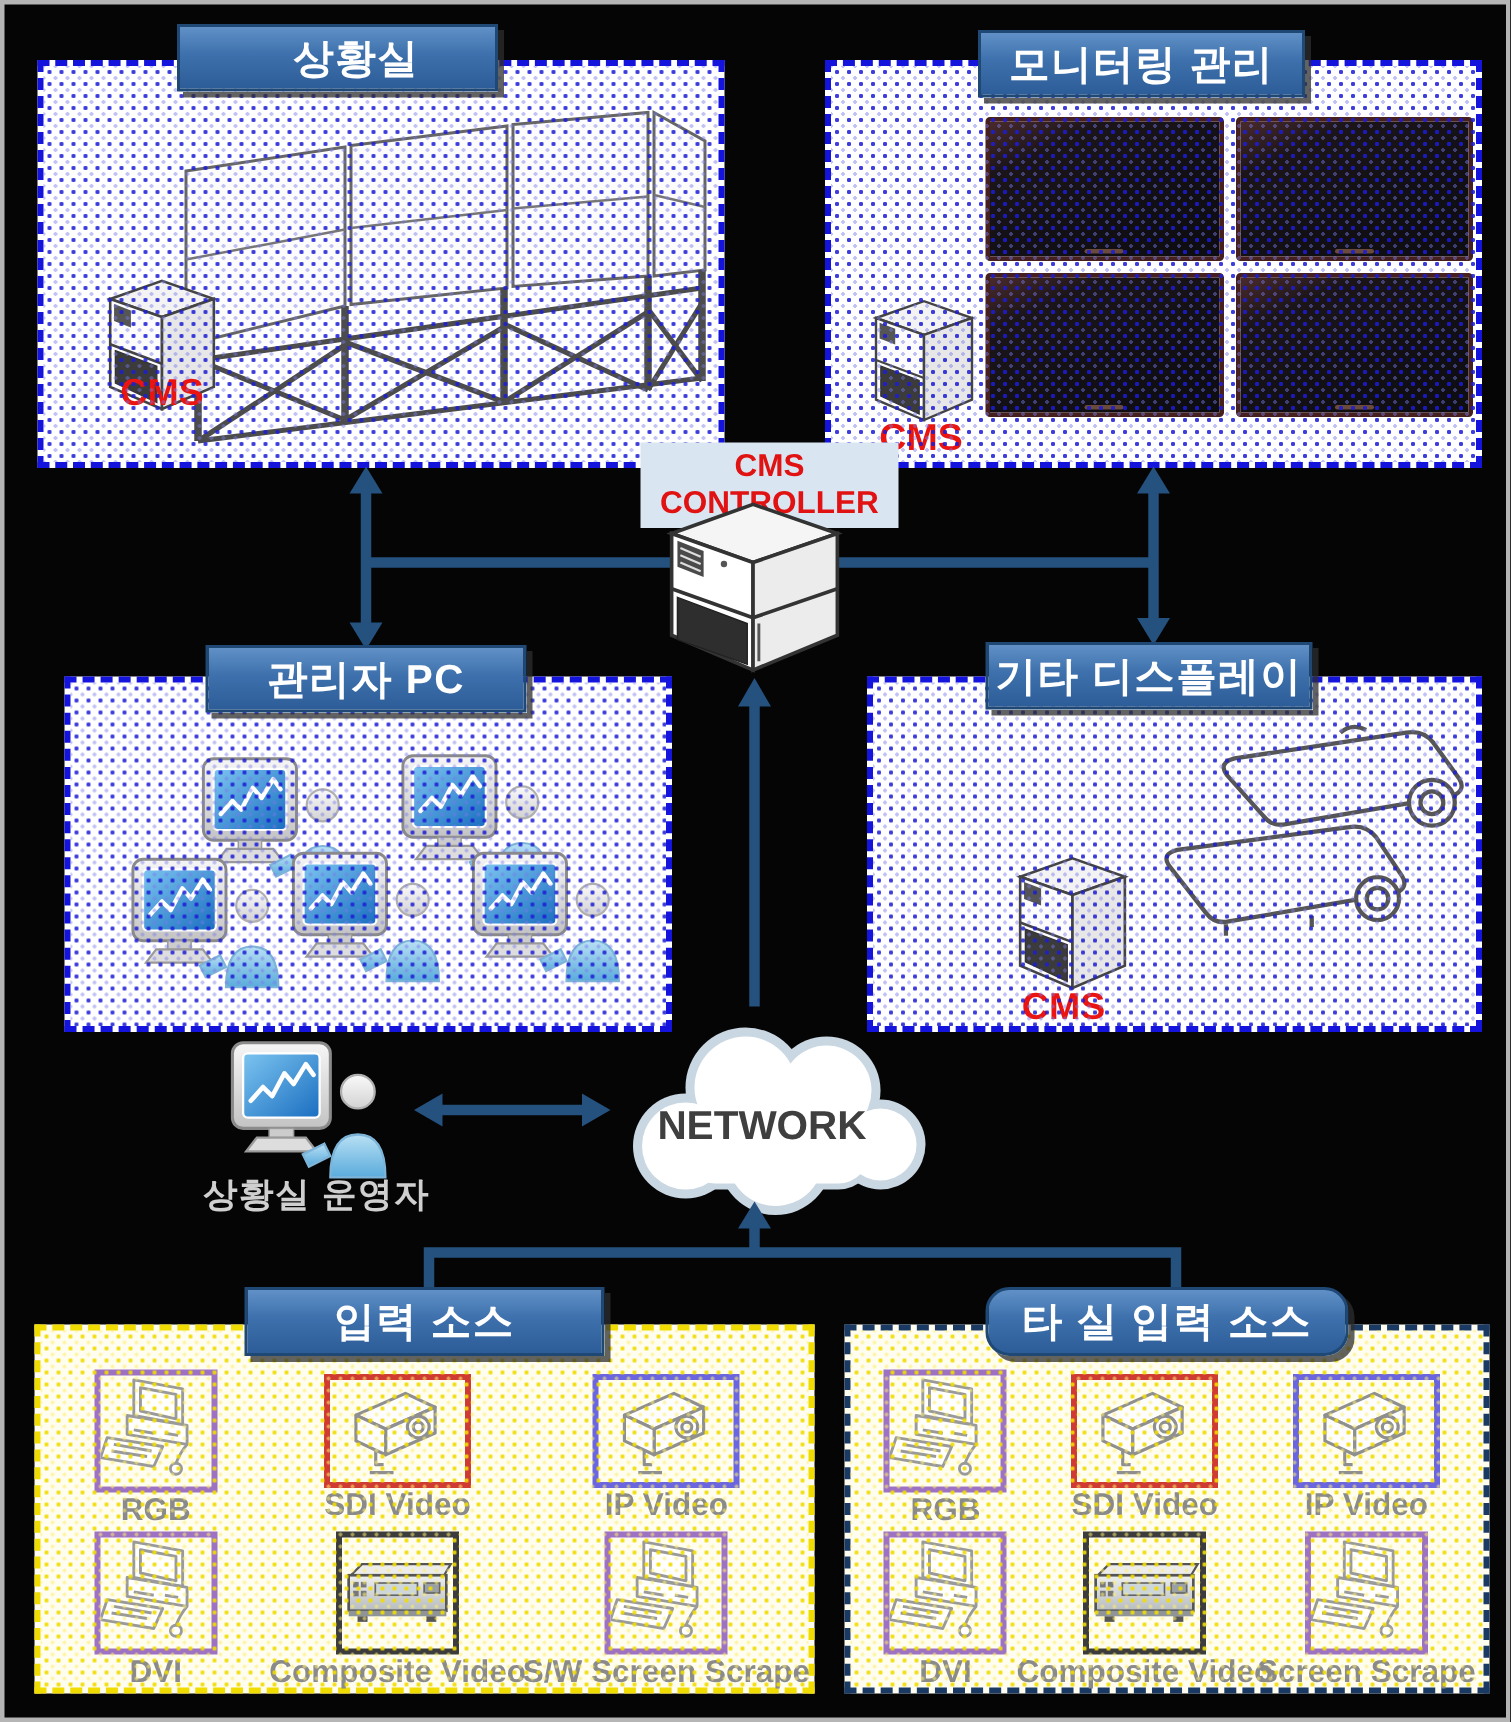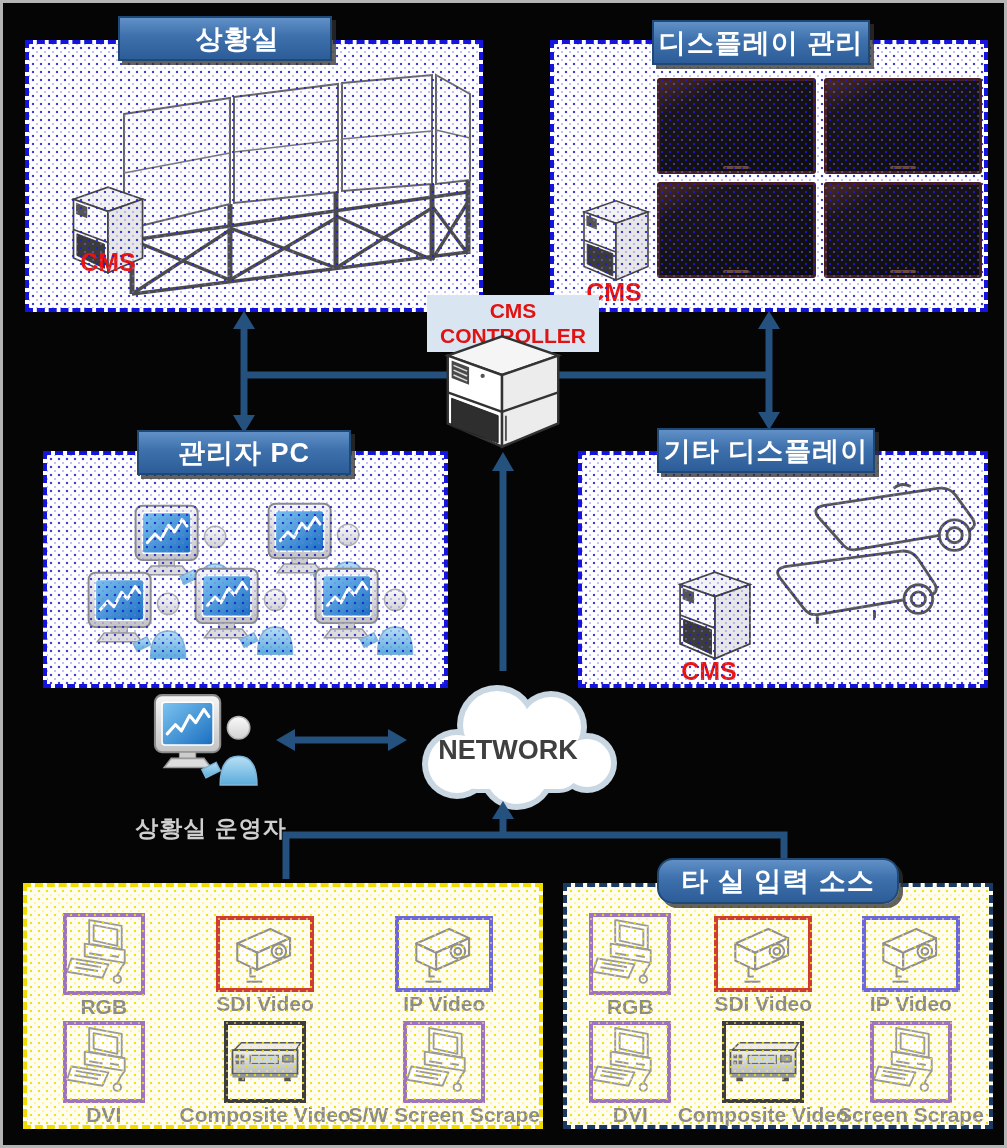--- a/index.html
+++ b/index.html
@@ -40,21 +40,21 @@
   
   .tv-grid{position:absolute;left:103px;top:34px;width:325px;height:200px;display:grid;
     grid-template-columns:1fr 1fr;grid-template-rows:1fr 1fr;gap:8px;z-index:2;}
   .tv{border:3px solid #46201e;border-radius:3px;position:relative;
     background:linear-gradient(155deg,#4a2a2c 0%,#1b1519 22%,#121015 60%,#0d0c10 100%);}
   .tv::after{content:"";position:absolute;left:50%;bottom:2px;width:26px;height:3px;margin-left:-13px;
     background:#6a4a3a;border-radius:2px;}
   .abs{position:absolute;}
   .ctrl-label{position:absolute;z-index:5;background:#d9e6f2;display:flex;flex-direction:column;
     align-items:center;justify-content:center;color:#e01212;font-weight:800;font-size:21px;line-height:1.15;}
-  .operator-label{position:absolute;color:#cfcfcf;font-weight:bold;font-size:23px;text-align:center;z-index:2;letter-spacing:1px;margin-top:32px;}
+  .operator-label{position:absolute;color:#cfcfcf;font-weight:bold;font-size:23px;text-align:center;z-index:2;letter-spacing:1px;}
   svg{display:block;}
   .overlay{position:absolute;inset:0;z-index:3;pointer-events:none;}
   .z2{z-index:2;} .z7{z-index:7;}
 </style>
 </head>
 <body>
 
 <svg width="0" height="0" style="position:absolute">
   <defs>
     <linearGradient id="gscr" x1="0" y1="0" x2="1" y2="1">
@@ -408,23 +408,24 @@
 
       <g>
         <polyline points="283,876 283,832 781,832 781,876" fill="none"></polyline>
         <line x1="500" y1="832" x2="500" y2="814"></line>
         <polygon points="500,798 489,816 511,816" stroke="none"></polygon>
       </g>
     </g>
   </svg>
 
   <div class="title-bar" style="left:115px;top:13px;width:214px;height:45px;padding-left:25px;">상황실</div>
-  <div class="title-bar" style="left:649px;top:17px;width:218px;height:45px;">디스플레이 관리</div>
+  <div class="title-bar" style="left:649px;top:17px;width:218px;height:45px;">모니터링 관리</div>
   <div class="title-bar" style="left:134px;top:427px;width:214px;height:45px;">관리자 PC</div>
   <div class="title-bar" style="left:654px;top:425px;width:218px;height:45px;">기타 디스플레이</div>
+  <div class="title-bar" style="left:160px;top:855px;width:240px;height:46px;">입력 소스</div>
   <div class="title-bar" style="left:654px;top:855px;width:242px;height:46px;border-radius:16px;">타 실 입력 소스</div>
 
   <div class="ctrl-label" style="left:424px;top:292px;width:172px;height:57px;">
     <span>CMS</span>
     <span>CONTROLLER</span>
   </div>
   <svg class="abs z7" style="left:437px;top:326px;" width="126" height="124" viewBox="0 0 130 125">
       <use href="#sym-controller"></use>
     </svg>
 

